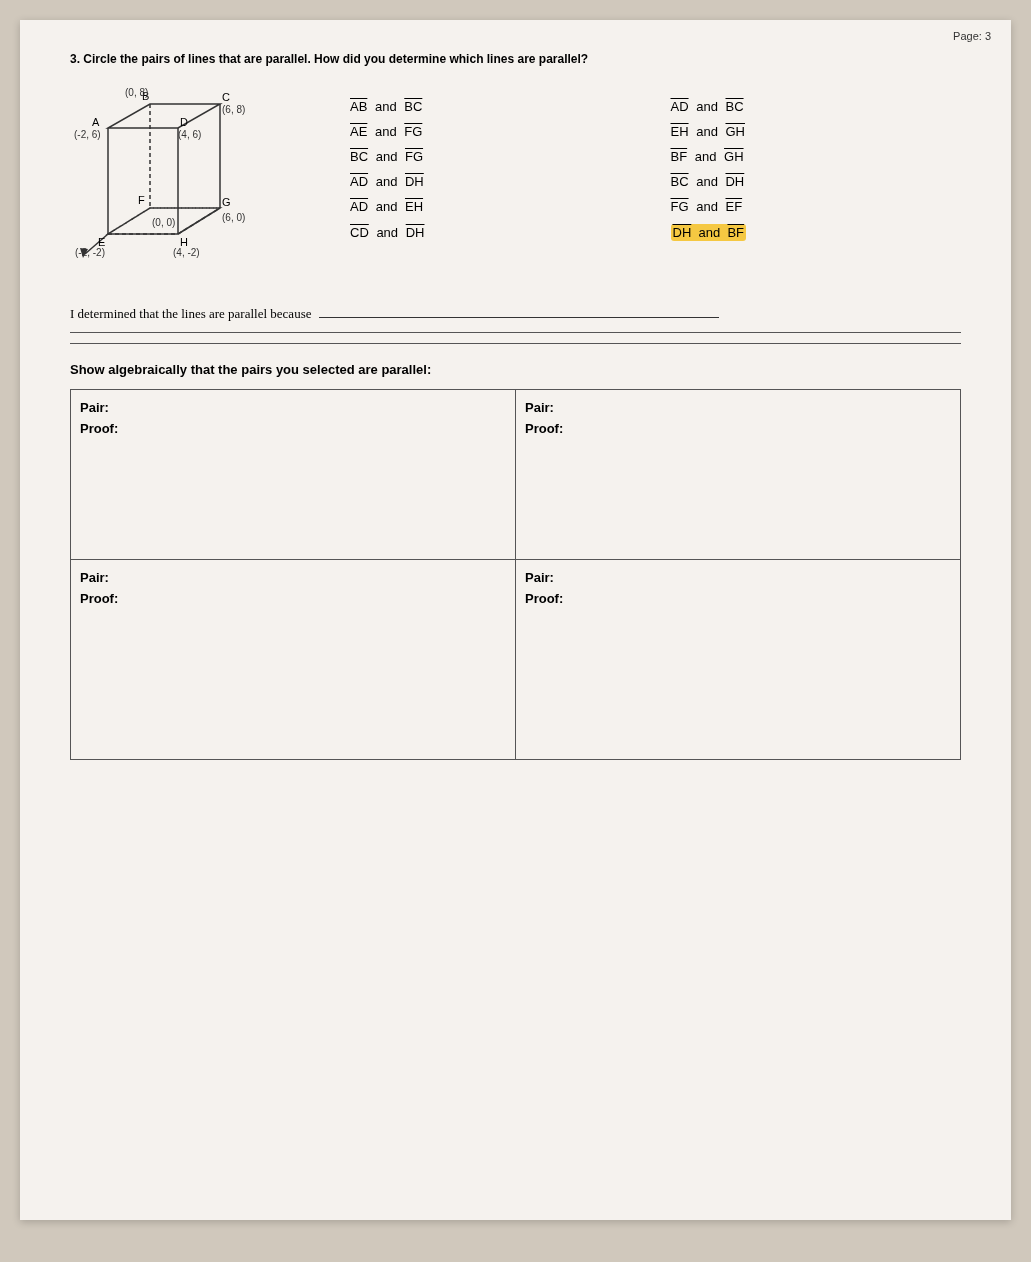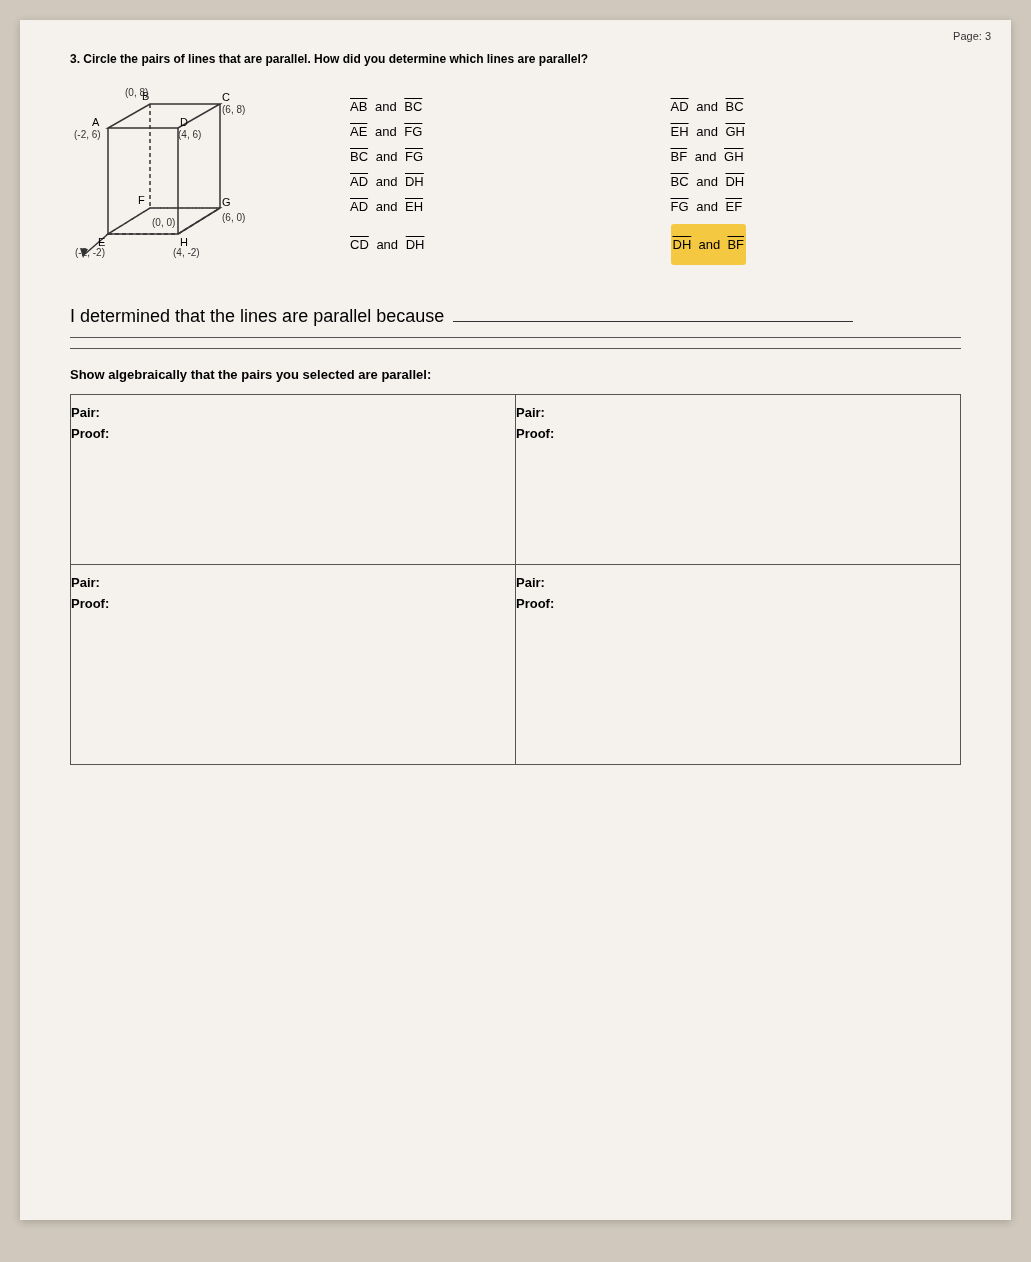--- a/index.html
+++ b/index.html
@@ -62,21 +62,22 @@
       align-items: center;
       gap: 4px;
       padding: 3px 0;
       white-space: nowrap;
     }
     .overline {
       text-decoration: overline;
     }
     .determined-line {
       margin-top: 10px;
-      font-size: 18px;
+      font-size: 13px;
+      font-family: Liberation Serif, serif;
     }
     .underline-blank {
       display: inline-block;
       width: 400px;
       border-bottom: 1px solid #333;
       margin-left: 4px;
     }
     .rule-line {
       border: none;
       border-top: 1px solid #555;
@@ -88,37 +89,37 @@
       margin: 18px 0 12px 0;
     }
     .proof-table {
       width: 100%;
       border-collapse: collapse;
       border: 1px solid #555;
     }
     .proof-table td {
       border: 1px solid #555;
       vertical-align: top;
-      padding: 10px 0;
+      padding: 10px 9px;
       width: 50%;
       height: 170px;
       font-size: 13px;
     }
     .proof-table td.bottom-cell {
       height: 200px;
     }
     .cell-label {
       font-weight: bold;
       display: block;
       margin-bottom: 6px;
     }
     .highlight-yellow {
       background-color: #f5c842;
       border-radius: 3px;
-      padding: 13px 2px;
+      padding: 1px 2px;
     }
   </style>
 </head>
 <body>
 
 <div class="page">
   <div class="page-number">Page: 3</div>
 
   <div class="question-header">
     <span>3.</span>

